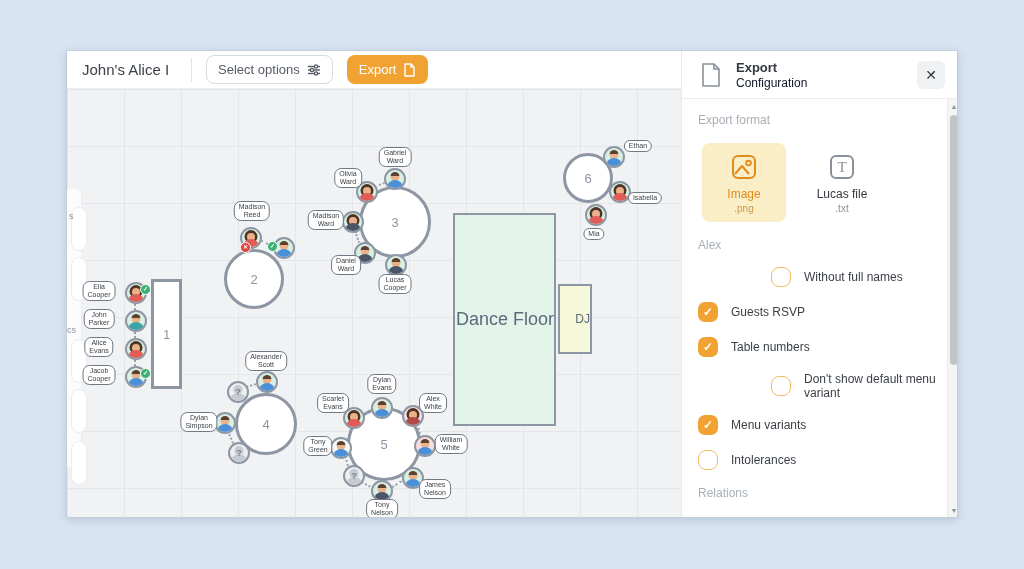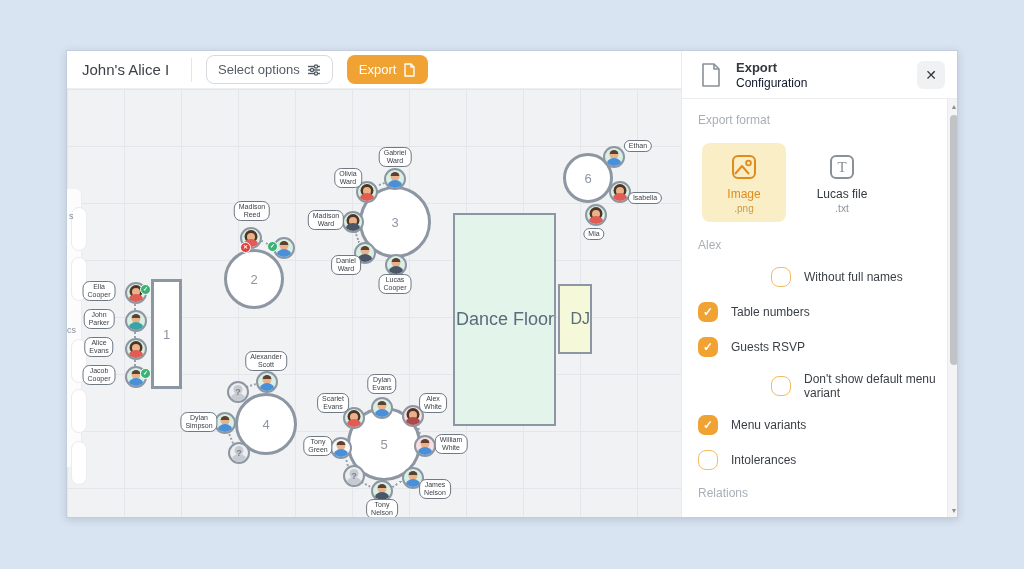--- a/index.html
+++ b/index.html
@@ -186,21 +186,21 @@
         <div class="edge-box" style="top: 150px;"></div>
         <div class="edge-box" style="top: 200px;"></div>
         <div class="edge-box" style="top: 252px;"></div>
       </div>
       <span class="edge-frag" style="left: 2px; top: 122px;">s</span>
       <span class="edge-frag" style="left: 0px; top: 236px;">cs</span>
       <div class="area" style="left: 386px; top: 124px; width: 103px; height: 213px; background: rgb(227, 244, 234);">
         <span class="area-label" style="font-size: 18px;">Dance Floor</span>
       </div>
       <div class="area" style="left: 491px; top: 195px; width: 34px; height: 70px; background: rgb(246, 248, 218);">
-        <span class="area-label" style="font-size: 16px;">DJ</span>
+        <span class="area-label" style="font-size: 12px;">DJ</span>
       </div>
       <div class="table-rect" style="left: 84px; top: 190px; width: 31px; height: 110px;">
         <span class="table-num">1</span>
       </div>
       <div class="table-circle" style="left: 157px; top: 160px; width: 60px; height: 60px;">
         <span class="table-num">2</span>
       </div>
       <div class="table-circle" style="left: 292px; top: 97px; width: 72px; height: 72px;">
         <span class="table-num">3</span>
       </div>
@@ -432,25 +432,25 @@
           </div>
         </div>
       <div>
           <div class="section-label">Alex</div>
           <div class="opt-row indent">
             <span class="chk off"></span>
             <span class="opt-label">Without full names</span>
           </div>
           <div class="opt-row">
             <span class="chk on"></span>
-            <span class="opt-label">Table numbers</span>
+            <span class="opt-label">Guests RSVP</span>
           </div>
           <div class="opt-row">
             <span class="chk on"></span>
-            <span class="opt-label">Guests RSVP</span>
+            <span class="opt-label">Table numbers</span>
           </div>
           <div class="opt-row indent">
             <span class="chk off"></span>
             <span class="opt-label">Don't show default menu variant</span>
           </div>
           <div class="opt-row">
             <span class="chk on"></span>
             <span class="opt-label">Menu variants</span>
           </div>
           <div class="opt-row">

